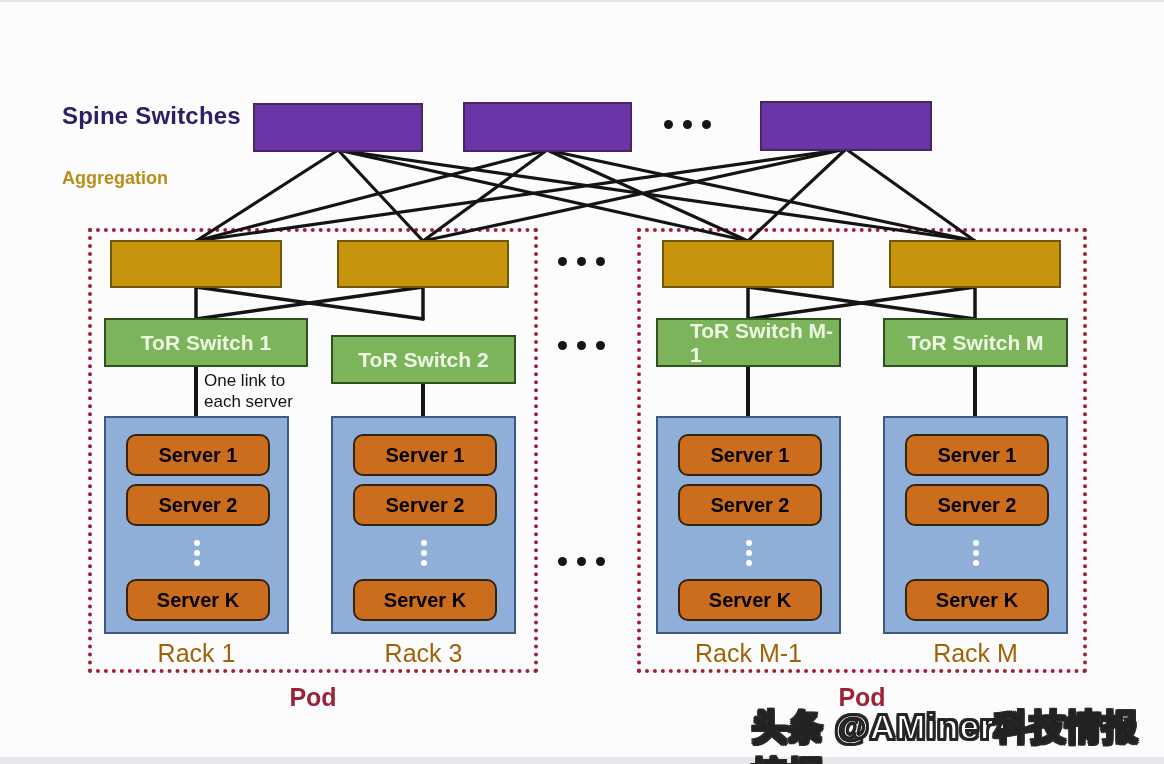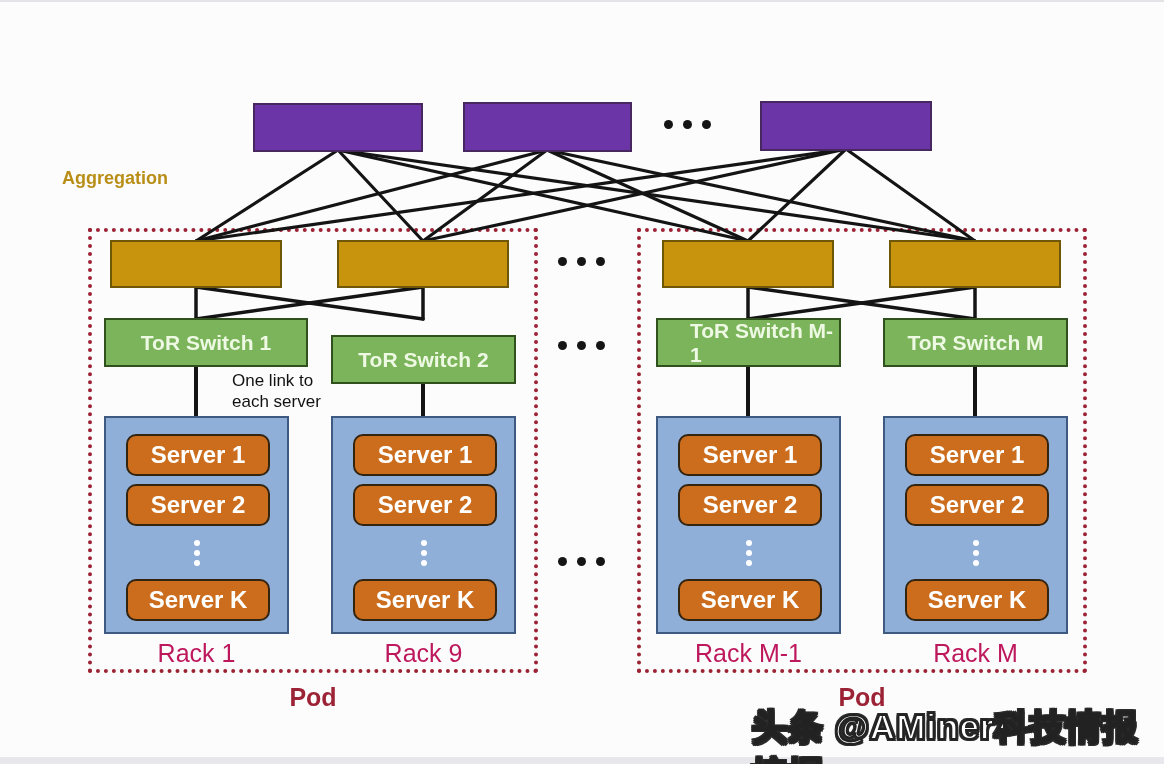--- a/index.html
+++ b/index.html
@@ -28,40 +28,40 @@
   .spine-box{background:var(--spine);border:2px solid var(--spine-border);}
   .agg-box{background:var(--agg);border:2px solid var(--agg-border);}
   .tor-box{background:var(--tor);border:2px solid var(--tor-border);
     display:flex;align-items:center;justify-content:center;
     font-size:21px;font-weight:bold;color:#eef9e3;}
   .rack-box{background:var(--rack);border:2px solid var(--rack-border);}
 
   .server{position:absolute;left:20px;width:144px;height:42px;border-radius:10px;
     background:var(--server);border:2px solid var(--server-border);
     display:flex;align-items:center;justify-content:center;
-    font-size:24px;font-weight:bold;color:#ffffff;}
+    font-size:20px;font-weight:bold;color:#000000;}
 
   
   .pod-border{position:absolute;z-index:1;width:450px;height:445px;top:228px;
     border:4px dotted var(--pod);}
 
   
   svg.wires{position:absolute;left:0;top:0;z-index:2;}
   svg.wires line{stroke:var(--line);stroke-linecap:round;}
 
   
   .hdots{display:flex;gap:10px;align-items:center;z-index:3;}
   .hdots .dot{width:9px;height:9px;border-radius:50%;background:#151515;}
   .vdots{display:flex;flex-direction:column;gap:4px;align-items:center;position:absolute;left:50%;transform:translateX(-50%);}
   .vdots .dot{width:6px;height:6px;border-radius:50%;background:#fff;}
 
-  .rack-label{font-size:25px;font-weight:500;color:#be185d;text-align:center;width:185px;z-index:3;}
+  .rack-label{font-size:25px;font-weight:500;color:#a16207;text-align:center;width:185px;z-index:3;}
   .pod-label{font-size:25px;font-weight:bold;color:var(--pod);text-align:center;width:80px;z-index:3;}
 
-  .onelink{left:204px;top:370px;font-size:17px;color:#121212;line-height:21px;z-index:4;margin-left:28px;}
+  .onelink{left:204px;top:370px;font-size:17px;color:#121212;line-height:21px;z-index:4;}
 
   .watermark{left:752px;top:704px;font-size:35px;font-weight:bold;letter-spacing:1px;
     color:#ffffff;z-index:5;
     -webkit-text-stroke:1.8px #222;
     text-shadow:-2px -2px 0 #2a2a2a,2px -2px 0 #2a2a2a,-2px 2px 0 #2a2a2a,2px 2px 0 #2a2a2a,
                  0 -2px 0 #2a2a2a,0 2px 0 #2a2a2a,-2px 0 0 #2a2a2a,2px 0 0 #2a2a2a;}
 </style>
 </head>
 <body>
 
@@ -100,20 +100,21 @@
     </g>
 
     <g stroke-width="4">
       <line x1="196" y1="366" x2="196" y2="417"></line>
       <line x1="423" y1="366" x2="423" y2="417"></line>
       <line x1="748" y1="366" x2="748" y2="417"></line>
       <line x1="975" y1="366" x2="975" y2="417"></line>
     </g>
   </svg>
 
+  <div class="abs spine-label">Spine Switches</div>
   <div class="abs agg-label">
     <div>Aggregation</div>
   </div>
 
   <div class="box spine-box" style="left:253px;top:103px;width:170px;height:49px;"></div>
   <div class="box spine-box" style="left:463px;top:102px;width:169px;height:50px;"></div>
   <div class="box spine-box" style="left:760px;top:101px;width:172px;height:50px;"></div>
   <div class="abs hdots" style="left:664px;top:120px;">
     <span class="dot"></span>
       <span class="dot"></span>
@@ -170,21 +171,21 @@
     <div class="server" style="top:66px;">Server 2</div>
     <div class="vdots" style="top:122px;">
         <span class="dot"></span>
         <span class="dot"></span>
         <span class="dot"></span>
       </div>
     <div class="server" style="top:161px;">Server K</div>
   </div>
 
   <div class="abs rack-label" style="left:104px;top:639px;">Rack 1</div>
-  <div class="abs rack-label" style="left:331px;top:639px;">Rack 9</div>
+  <div class="abs rack-label" style="left:331px;top:639px;">Rack 3</div>
   <div class="abs rack-label" style="left:656px;top:639px;">Rack M-1</div>
   <div class="abs rack-label" style="left:883px;top:639px;">Rack M</div>
 
   <div class="abs pod-label" style="left:273px;top:683px;">Pod</div>
   <div class="abs pod-label" style="left:822px;top:683px;">Pod</div>
 
   <div class="abs hdots" style="left:558px;top:257px;">
     <span class="dot"></span>
       <span class="dot"></span>
       <span class="dot"></span>

